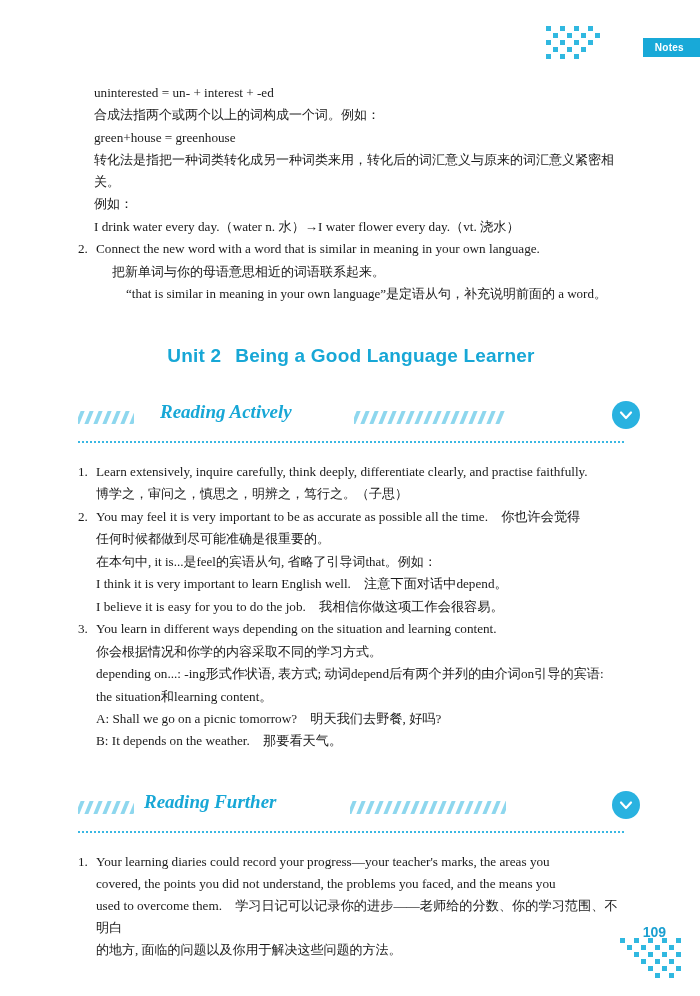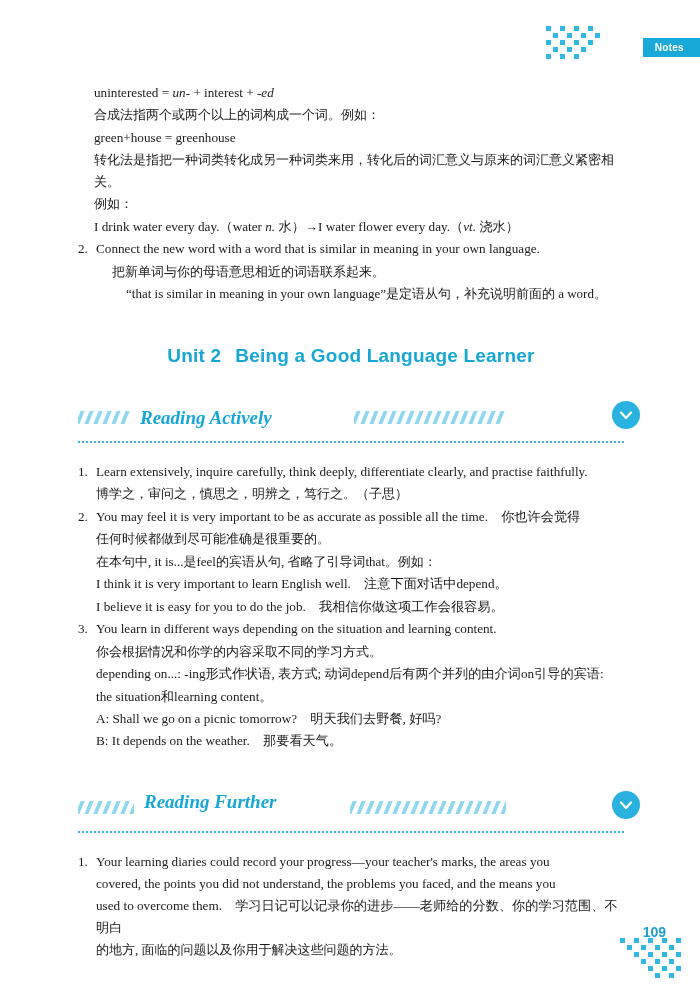--- a/index.html
+++ b/index.html
@@ -63,21 +63,21 @@
   .para {
     font-size: 13.2px;
     line-height: 1.62;
     margin: 0 0 1px 0;
   }
   .cn {
     font-family: "Liberation Serif", serif;
     font-size: 13px;
     line-height: 1.66;
   }
-  .it { font-style: italic; }
+  .it { }
   .indent-1 { margin-left: 16px; }
   .indent-2 { margin-left: 30px; }
 
   ol.numlist {
     margin: 0;
     padding: 0;
     list-style: none;
   }
   ol.numlist > li {
     position: relative;
@@ -224,21 +224,21 @@
   <div class="section-head">
     <div class="hatch hatch-left" id="hatchA">
         <i style="left: 0px;"></i>
         <i style="left: 9px;"></i>
         <i style="left: 18px;"></i>
         <i style="left: 27px;"></i>
         <i style="left: 36px;"></i>
         <i style="left: 45px;"></i>
         <i style="left: 54px;"></i>
       </div>
-    <div class="sec-title" style="left:52px;margin-top:6px;">Reading Actively</div>
+    <div class="sec-title" style="left:72px;">Reading Actively</div>
     <div class="hatch hatch-right" id="hatchB" style="left:276px;width:152px;">
         <i style="left: 0px;"></i>
         <i style="left: 9px;"></i>
         <i style="left: 18px;"></i>
         <i style="left: 27px;"></i>
         <i style="left: 36px;"></i>
         <i style="left: 45px;"></i>
         <i style="left: 54px;"></i>
         <i style="left: 63px;"></i>
         <i style="left: 72px;"></i>

